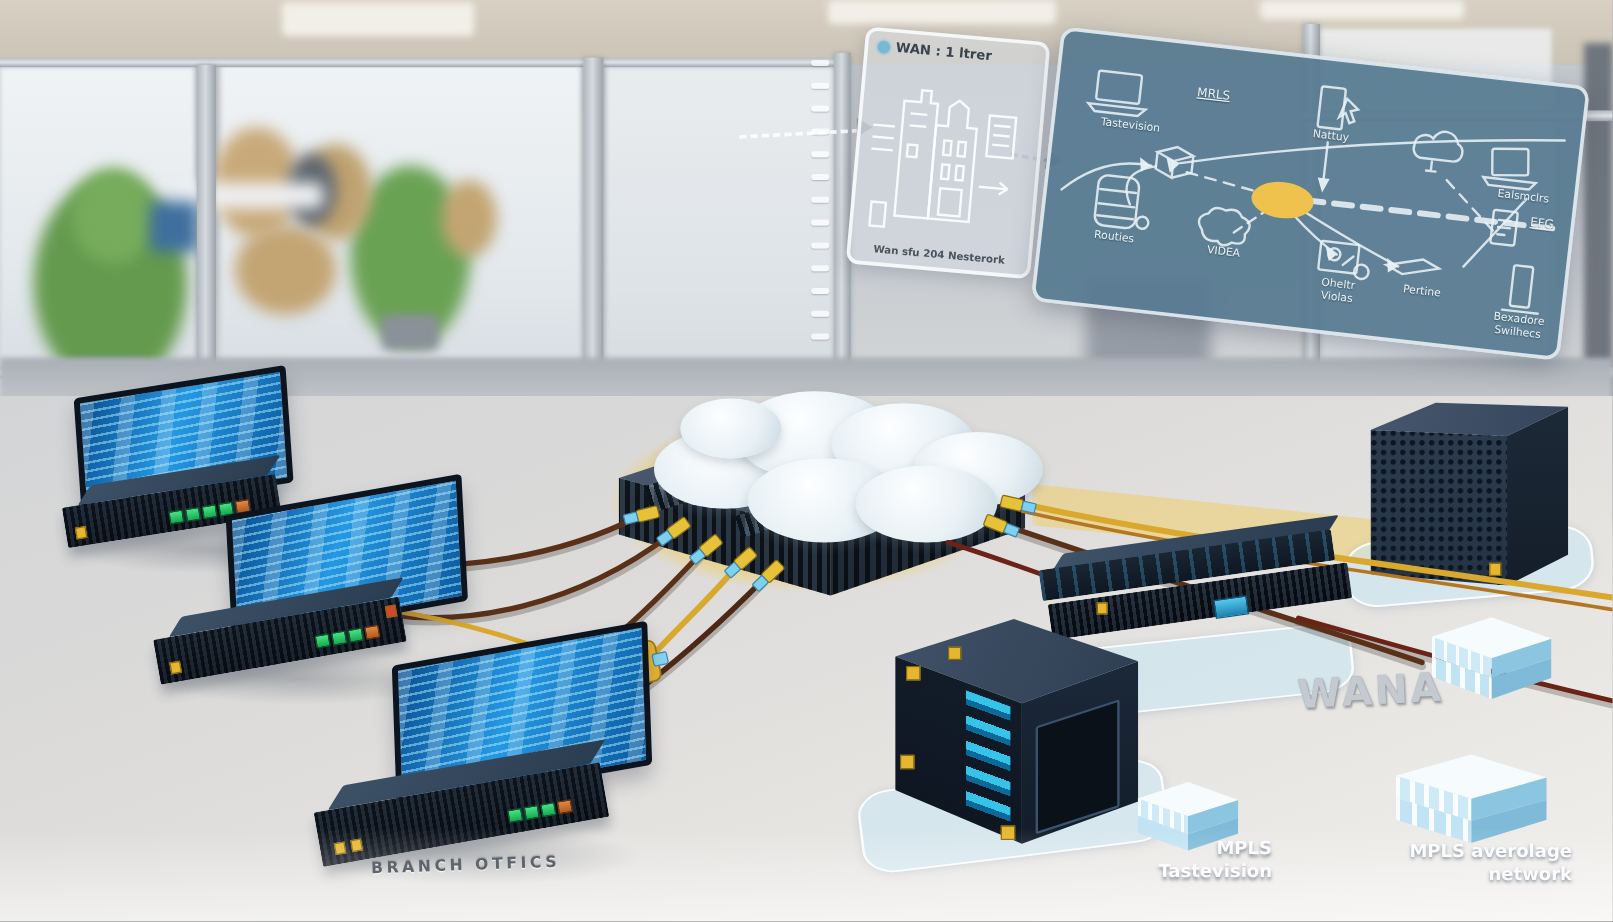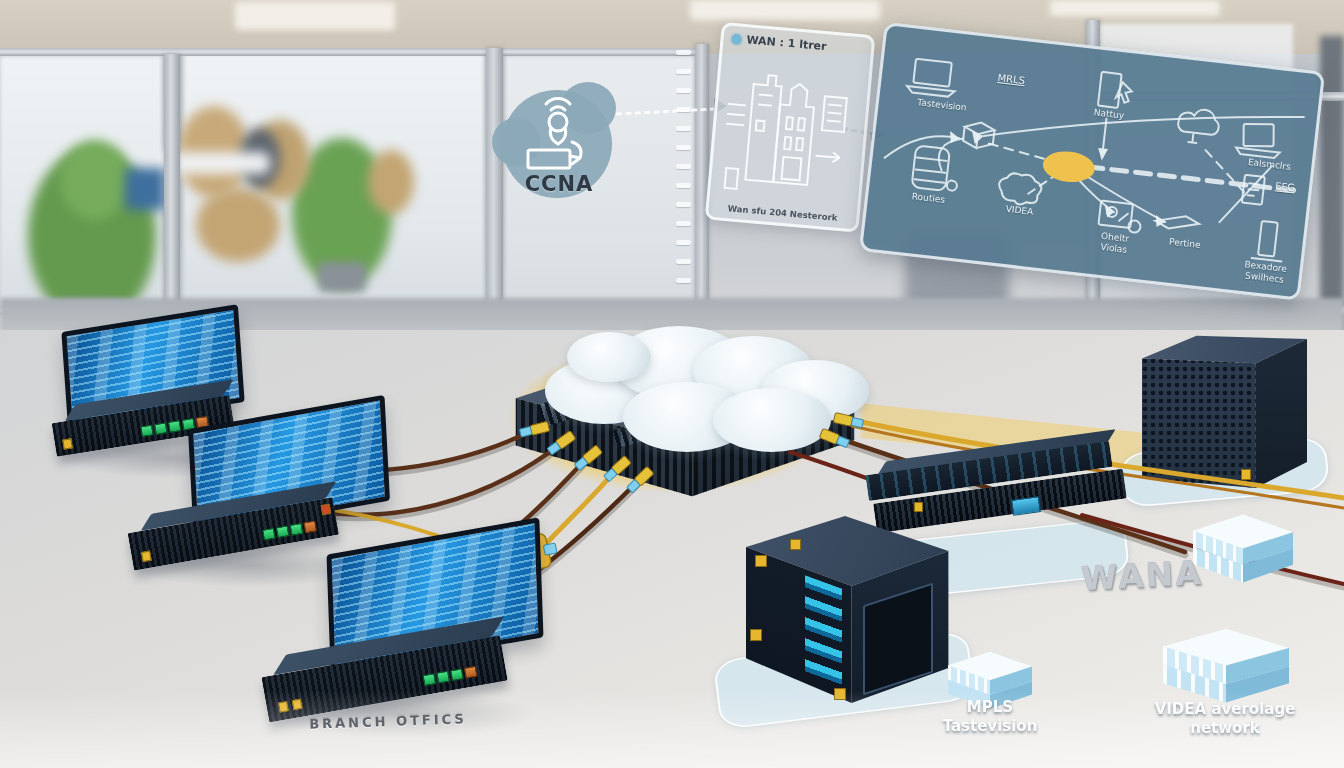--- a/index.html
+++ b/index.html
@@ -69,21 +69,21 @@
 
   .platform{position:absolute;background:rgba(198,231,247,.5);border:2px solid rgba(255,255,255,.9);border-radius:28px;box-shadow:0 2px 8px rgba(120,150,170,.3);}
   .shadow{position:absolute;border-radius:50%;background:radial-gradient(closest-side,rgba(50,60,75,.28),rgba(50,60,75,0));}
 
   .slab{position:absolute;border-radius:2px;}
 
   
   .flabel{position:absolute;text-align:center;}
   .branch{left:288px;top:714px;width:200px;font-size:13px;font-weight:bold;letter-spacing:3px;color:#5e646c;text-shadow:0 1px 1px rgba(255,255,255,.8),0 -1px 1px rgba(90,95,100,.3);transform:rotate(-2deg);}
   .wana{left:1072px;top:556px;width:140px;font-size:33px;font-weight:bold;letter-spacing:2px;color:#c4cad0;text-shadow:1px 2px 2px rgba(95,100,108,.55),0 0 1px #9aa0a6;transform:rotate(-3deg);}
-  .softwhite{font-size:15px;font-weight:600;color:#fafcfd;text-shadow:0 2px 3px rgba(125,135,145,.9);line-height:1.25;}
+  .softwhite{font-size:15px;font-weight:600;color:#fafcfd;text-shadow:0 2px 3px rgba(125,135,145,.9);line-height:1.25;text-align:right;}
 </style>
 </head>
 <body>
 
 <div class="scene">
 
   <div class="abs ceiling"></div>
   <div class="abs skylight" style="left:235px;top:2px;width:160px;height:28px;"></div>
   <div class="abs skylight" style="left:690px;top:0;width:190px;height:20px;"></div>
   <div class="abs skylight" style="left:1050px;top:0;width:170px;height:16px;"></div>
@@ -128,36 +128,20 @@
       <i></i>
       <i></i>
       <i></i>
       <i></i>
       <i></i>
       <i></i>
       <i></i>
       <i></i>
   </div>
 
-  <div class="abs ccna">
-    <div class="bubble" style="left:4px;top:6px;width:110px;height:108px;"></div>
-    <div class="bubble" style="left:62px;top:-2px;width:56px;height:52px;"></div>
-    <div class="bubble" style="left:-6px;top:34px;width:48px;height:48px;"></div>
-    <svg width="70" height="84" viewBox="0 0 70 84">
-      <g fill="none" stroke="#fdfefe" stroke-width="3" stroke-linecap="round">
-        <path d="M22,12 a16,16 0 0 1 24,0"></path>
-          <path d="M27,18 a9,9 0 0 1 14,0"></path>
-        <circle cx="34" cy="30" r="9"></circle>
-          <path d="M27,36 q-3,10 7,16 q10,-6 7,-16"></path>
-        <rect x="4" y="58" width="42" height="18" rx="2"></rect>
-        <path d="M48,50 q12,4 8,16 l-8,6 m8,-6 l-10,-2"></path>
-      </g>
-    </svg>
-    <div class="ccna-text">CCNA</div>
-  </div>
 
   <div class="abs dashline" style="left:616px;top:110px;width:100px;transform:rotate(-3deg);"></div>
   <div class="abs arrowhead" style="left:714px;top:98px;border-width:8px 0 8px 13px;border-color:transparent transparent transparent #9aa2aa;"></div>
   <div class="abs dashline" style="left:842px;top:130px;width:34px;transform:rotate(10deg);border-top-color:rgba(160,168,176,.9);"></div>
   <div class="abs arrowhead" style="left:872px;top:126px;border-width:8px 0 8px 13px;border-color:transparent transparent transparent #8d949c;transform:rotate(10deg);"></div>
 
   <div class="abs blueprint">
     <div class="bp-head">
       <span class="bp-dot"></span>
       <span>WAN : 1 ltrer</span>
@@ -427,17 +411,17 @@
     <div class="face" style="clip-path:polygon(0% 51%,50% 75%,50% 98%,0% 74%);background:repeating-linear-gradient(90deg,rgba(255,255,255,.9) 0 4px,rgba(0,0,0,0) 4px 14px),#c2e3f3;"></div>
     <div class="face" style="clip-path:polygon(50% 75%,100% 53%,100% 74%,50% 98%);background:#7fbbd8;"></div>
   </div>
 
   <div class="flabel branch" style="z-index:8;">BRANCH OTFICS</div>
   <div class="flabel wana" style="z-index:8;">WANA</div>
   <div class="flabel softwhite" style="left:920px;top:698px;width:140px;z-index:8;">
     <span>MPLS</span><br><span>Tastevision</span>
   </div>
   <div class="flabel softwhite" style="left:1140px;top:700px;width:170px;z-index:8;">
-    <span>VIDEA averolage</span><br><span>network</span>
+    <span>MPLS averolage</span><br><span>network</span>
   </div>
 
   <div class="abs fog" style="z-index:7;"></div>
 </div>
 
 </body></html>

